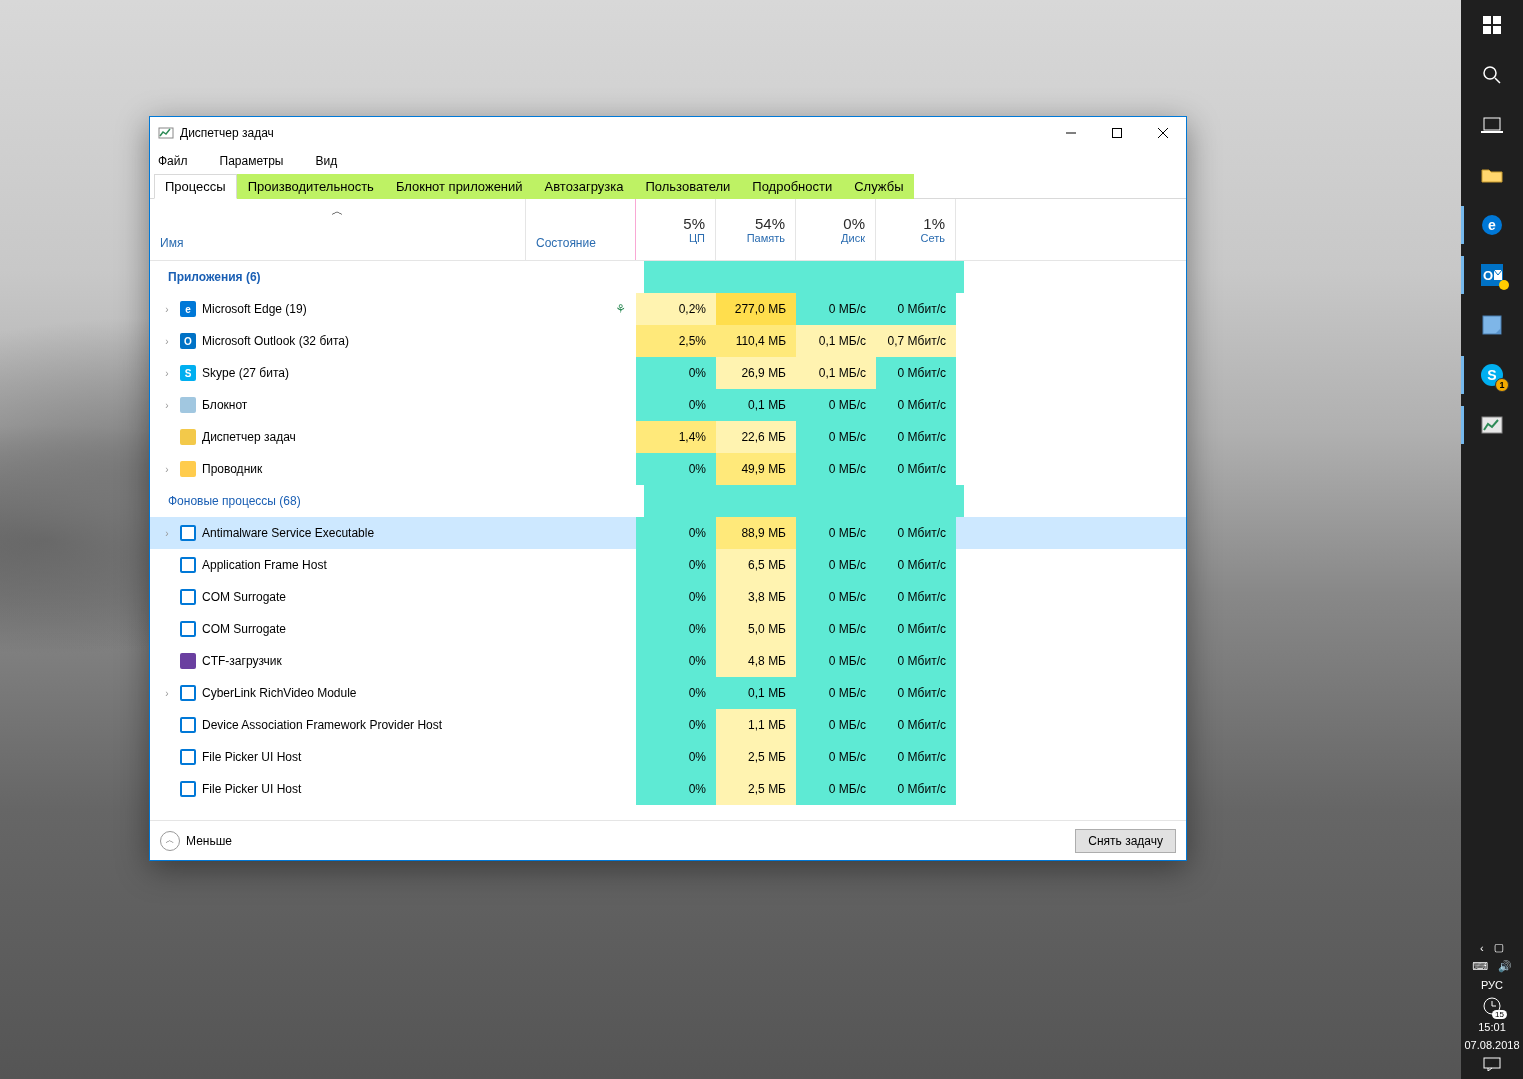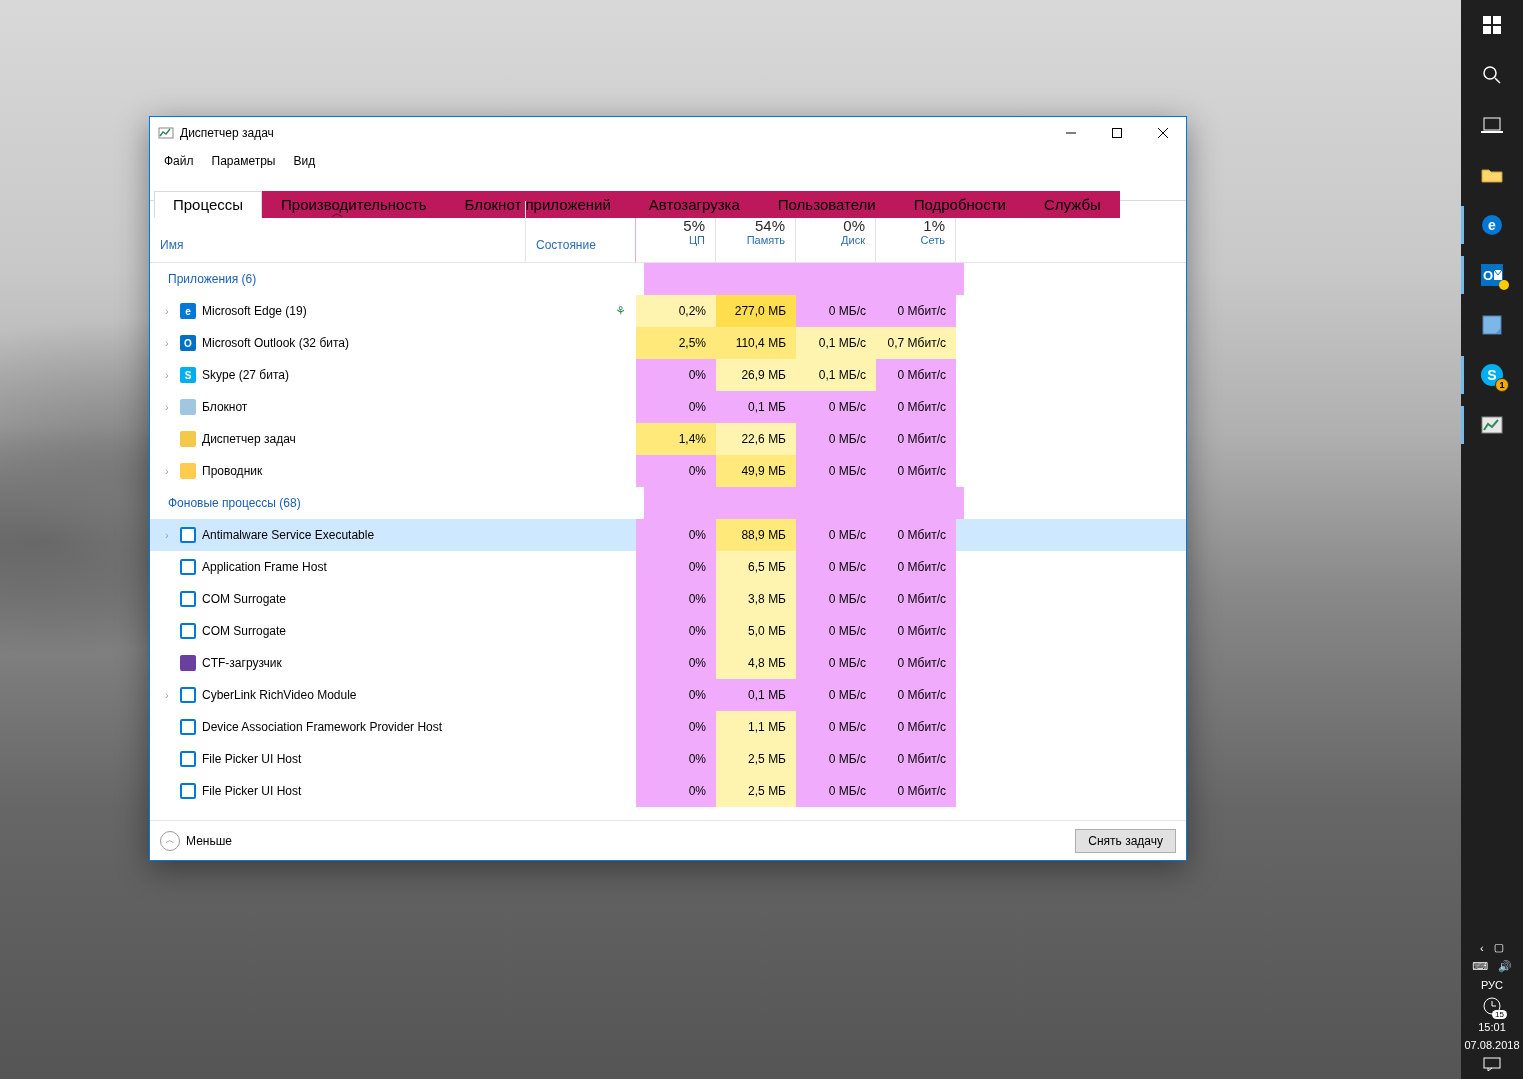--- a/index.html
+++ b/index.html
@@ -71,43 +71,43 @@
   height: 32px;
   display: flex; align-items: center;
   padding-left: 8px;
 }
 .titlebar-icon { width: 16px; height: 16px; margin-right: 6px; }
 .titlebar-text { font-size: 12px; flex: 1; color: #000; }
 .window-controls { display: flex; }
 .win-btn { width: 46px; height: 32px; display:flex;align-items:center;justify-content:center; cursor:pointer; }
 
 .menubar {
-  height: 24px; display:flex; align-items:center; gap: 2px;
-  padding: 0 6px; font-size: 12px;
+  height: 24px; display:flex; align-items:center; gap: 16px;
+  padding: 0 0; font-size: 12px;
 }
 .menu-item { padding: 2px 8px; cursor:pointer; }
 
 .tabs {
   display:flex; border-bottom: 1px solid #d9d9d9;
   padding: 0 4px;
 }
 .tab {
-  font-size: 15px; padding: 4px 18px;
+  font-size: 13px; padding: 4px 10px;
   border: 1px solid transparent;
   border-bottom: none;
   cursor:pointer;
-  position:relative; top:18px;
+  position:relative; top:1px;
   background:#fff;
 }
 .tab.active {
   border-color: #d9d9d9;
   border-bottom: 1px solid #fff;
   background:#fff;
 }
-.tab:not(.active) { background:#be185d; }
+.tab:not(.active) { background:#bef264; }
 
 
 .columns-header {
   display:flex;
   height: 62px;
   border-bottom: 1px solid #e5e5e5;
   font-size: 12px;
 }
 .col-name { flex: 0 0 376px; display:flex; align-items:flex-end; padding: 0 10px 10px 10px; border-right:1px solid #e5e5e5; position:relative;}
 .col-name .sort-arrow { position:absolute; top:4px; left:50%; transform:translateX(-50%);}
@@ -136,21 +136,21 @@
 }
 .row.selected { background:#cde8ff !important; }
 .cell { display:flex; align-items:center; }
 .cell.name { flex: 0 0 376px; padding-left: 10px; gap:6px; }
 .cell.state { flex: 0 0 110px; justify-content:flex-end; padding-right:10px; }
 .cell.metric { flex: 0 0 80px; justify-content:flex-end; padding-right:10px; }
 .expand { width:14px; color:#999; font-size:10px; text-align:center; }
 .app-icon { width:16px; height:16px; display:inline-flex; align-items:center; justify-content:center; border-radius:2px; font-size:10px; color:#fff; font-weight:bold; flex-shrink:0;}
 
 
-.heat-y1 { background:#f0abfc; }
+.heat-y1 { background:#5eead4; }
 .heat-y2 { background:#fff3b0; }
 .heat-y3 { background:#ffe97a; }
 .heat-y4 { background:#ffde4d;text-align:center; }
 
 .footer {
   height: 40px; border-top:1px solid #e5e5e5;
   display:flex; align-items:center; padding: 0 10px;
 }
 .details-toggle { display:flex; align-items:center; gap:6px; cursor:pointer; font-size:12px;}
 .details-circle { width:20px;height:20px;border:1px solid #999;border-radius:50%;display:flex;align-items:center;justify-content:center;font-size:9px;color:#666;}
@@ -230,21 +230,21 @@
       <span class="lbl">Диск</span>
     </div>
     <div class="col-metric">
       <span class="pct">1%</span>
       <span class="lbl">Сеть</span>
     </div>
   </div>
 
   <div class="process-area" id="process-area">
       <div class="group-header row">
-    <div class="cell name" style="flex:0 0 376px;">
+    <div class="cell name" style="flex:0 0 376px;font-weight:bold;">
           <span>Приложения (6)</span>
         </div>
     <div class="cell state" style="flex:0 0 110px;"></div>
     <div class="cell metric heat-y1"></div>
     <div class="cell metric heat-y1"></div>
     <div class="cell metric heat-y1"></div>
     <div class="cell metric heat-y1"></div>
       </div>
       <div class="row">
       <div class="cell name">

